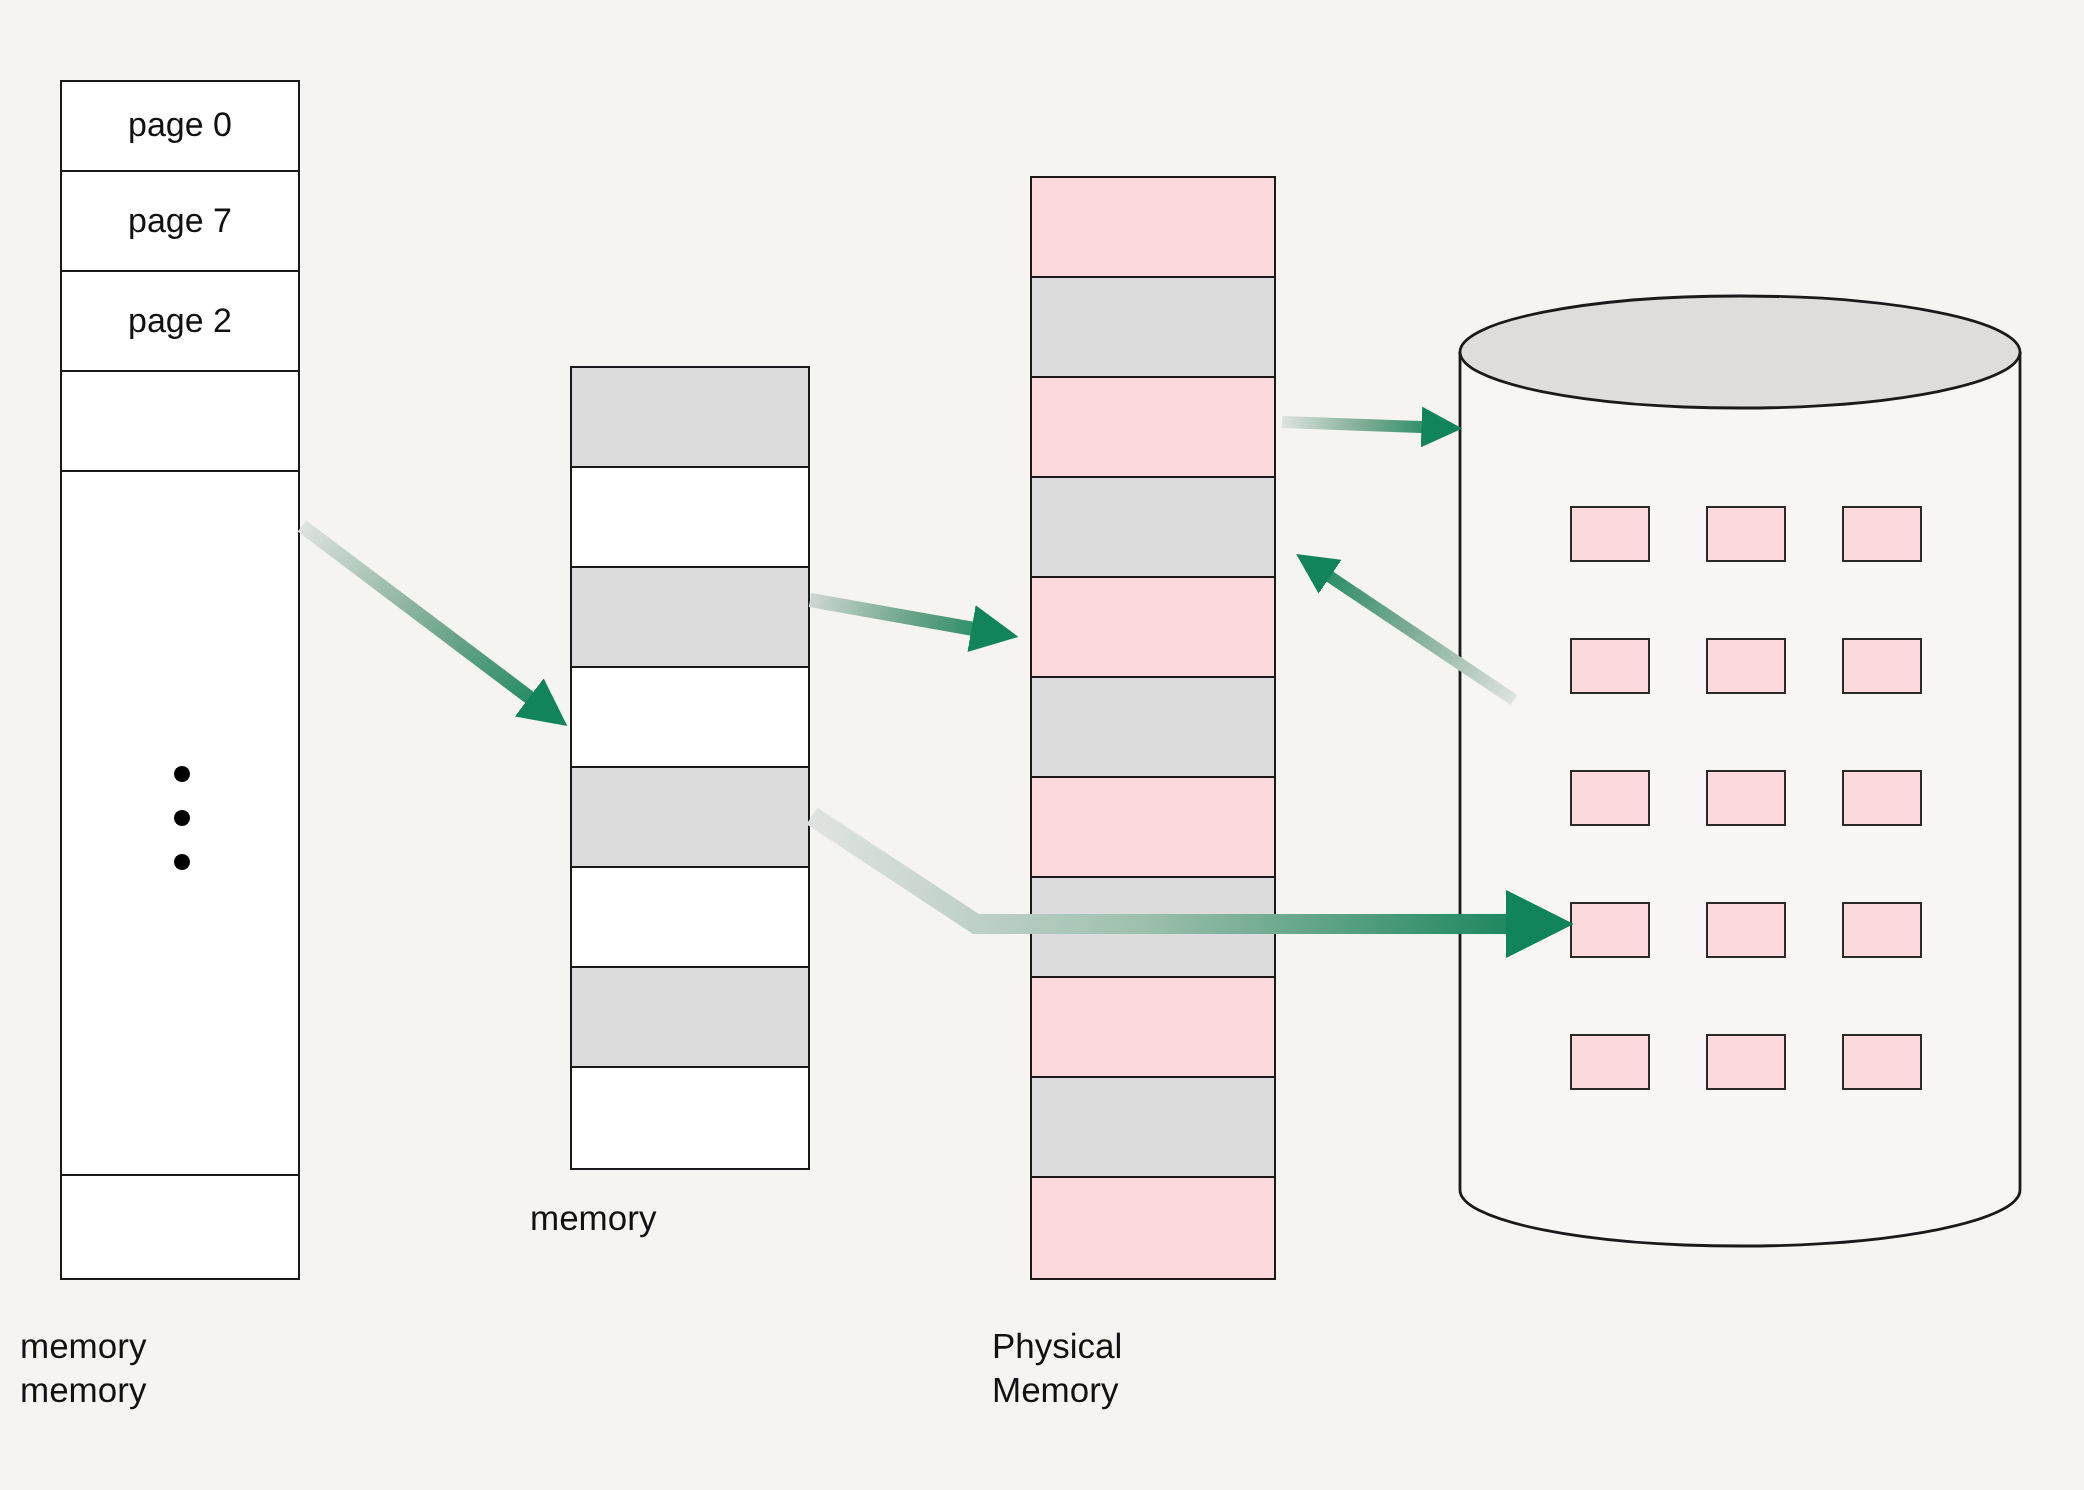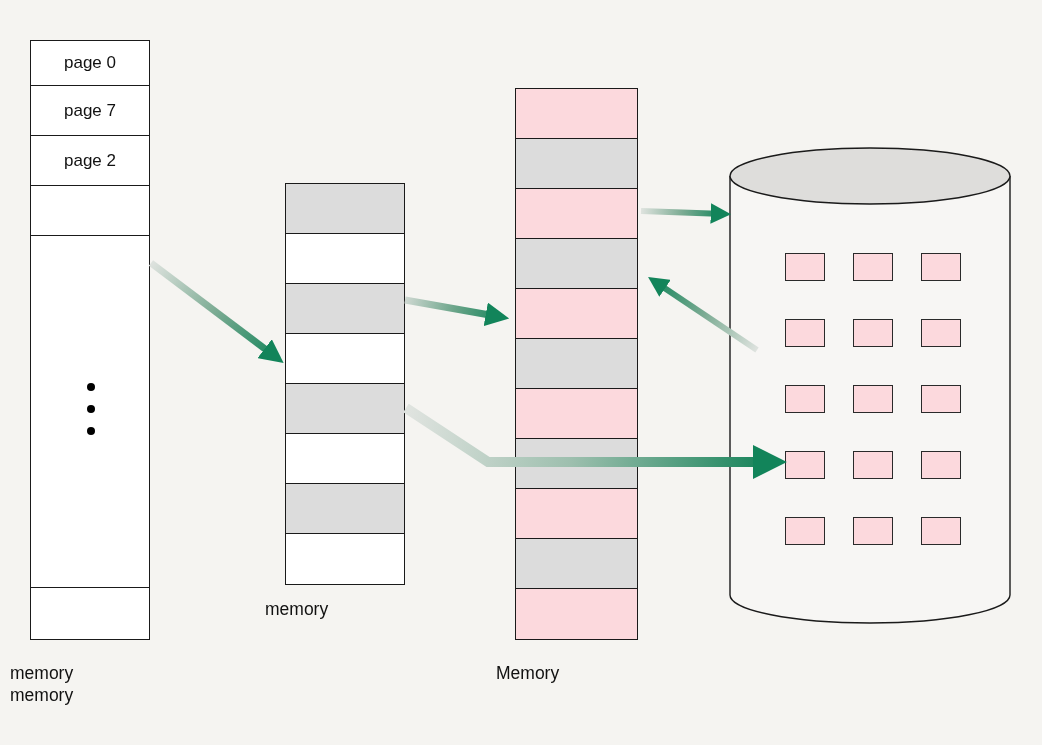--- a/index.html
+++ b/index.html
@@ -108,20 +108,21 @@
     <div class="pm-cell gray"></div>
     <div class="pm-cell pink"></div>
     <div class="pm-cell gray"></div>
     <div class="pm-cell pink"></div>
     <div class="pm-cell gray"></div>
     <div class="pm-cell pink"></div>
     <div class="pm-cell gray"></div>
     <div class="pm-cell pink"></div>
   </div>
 <div class="label pm-label">
+  <div>Physical</div>
   <div>Memory</div>
 </div>
 
 <div class="disk-blocks">
 
 <div class="disk-block pink"></div>
     <div class="disk-block pink"></div>
     <div class="disk-block pink"></div>
     <div class="disk-block pink"></div>
     <div class="disk-block pink"></div>

